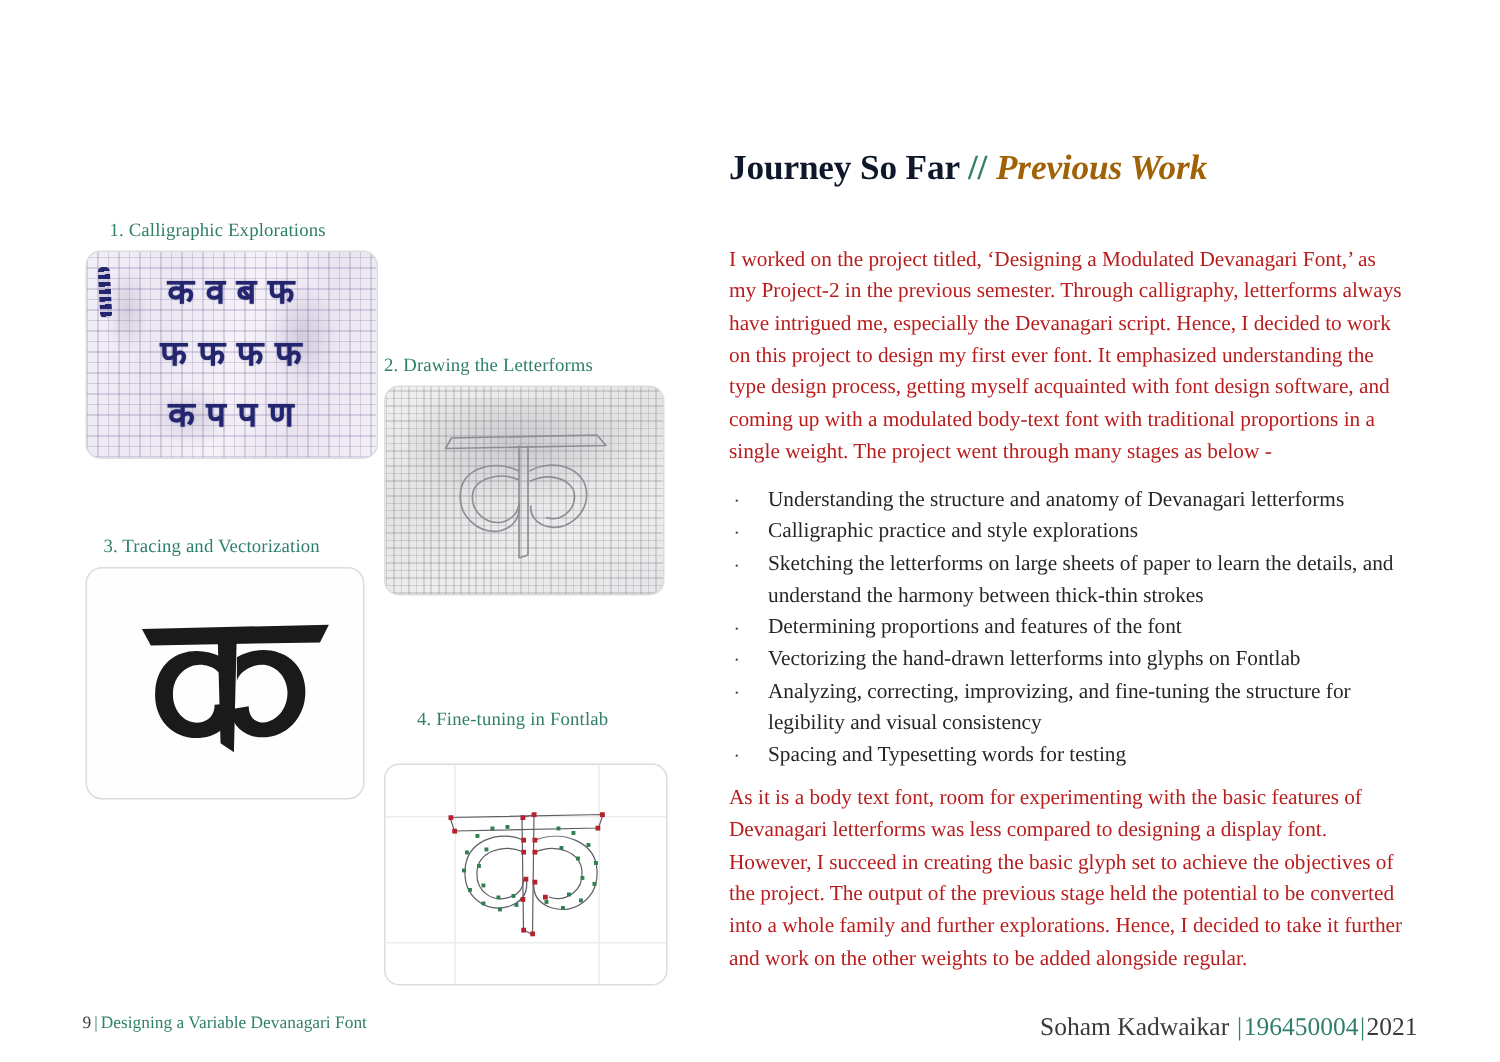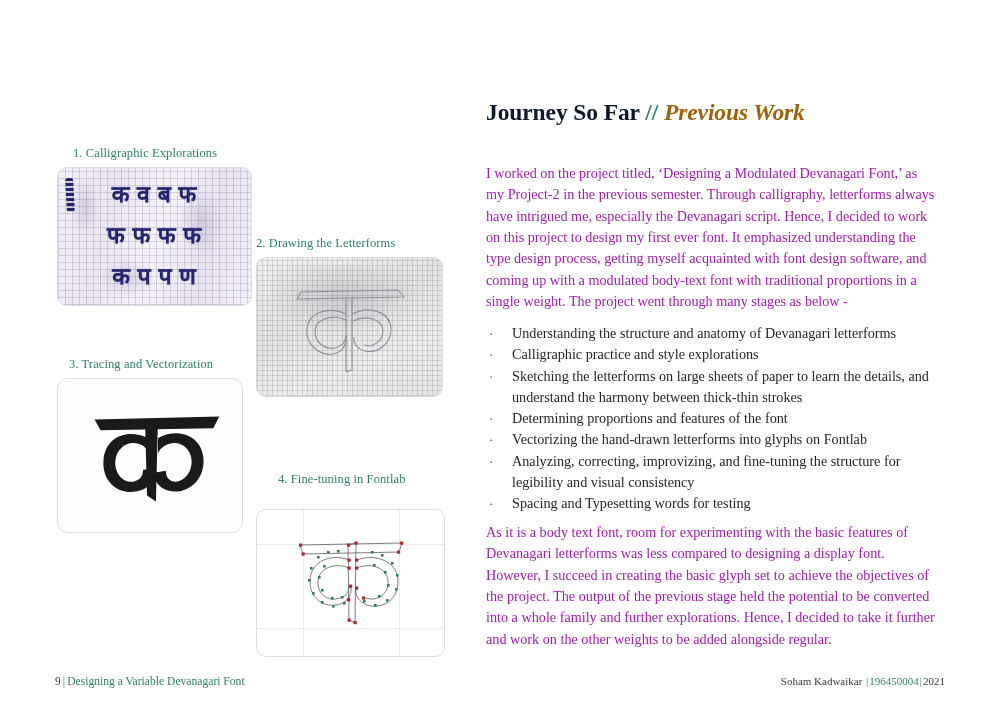--- a/index.html
+++ b/index.html
@@ -150,21 +150,21 @@
   .title-main { color: #0f172a; }
   .title-sep  { color: #2f7f6b; font-weight: 700; }
   .title-sub  { color: #a16207; font-weight: 700; font-style: italic; }
 
   .body-block {
     position: absolute;
     left: 0;
     width: 452px;
     font-size: 14.2px;
     line-height: 21.3px;
-    color: #a21caf;
+    color: #b91c1c;
     text-align: left;
   }
   #para-1 { top: 149px; }
   #para-2 { top: 508px; }
 
   .bullet-list {
     position: absolute;
     left: 0; top: 323px;
     width: 460px;
     list-style: none;
@@ -198,21 +198,21 @@
     white-space: nowrap;
     color: #3b3b3b;
   }
   .footer-left .fl-page { color: #3b3b3b; }
   .footer-left .fl-pipe { color: #2f7f6b; padding: 0 2px; }
   .footer-left .fl-title { color: #2f7f6b; }
 
   .footer-right {
     position: absolute;
     right: 55px; top: 5px;
-    font-size: 11px;
+    font-size: 17px;
     white-space: nowrap;
     color: #3b3b3b;
     text-align: right;
   }
   .footer-right .fr-name { color: #3a3a3a; }
   .footer-right .fr-pipe { color: #2f7f6b; padding: 0 1px; }
   .footer-right .fr-id   { color: #2f7f6b; }
   .footer-right .fr-year { color: #3a3a3a; }
 </style>
 </head>

